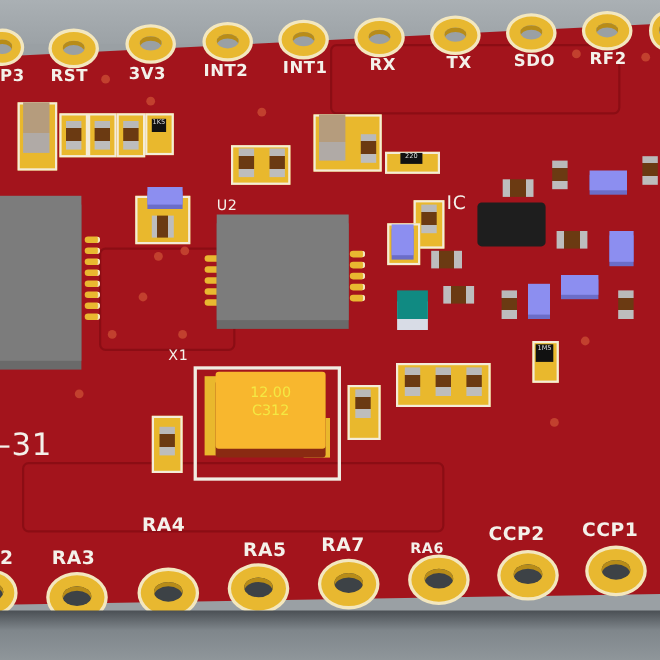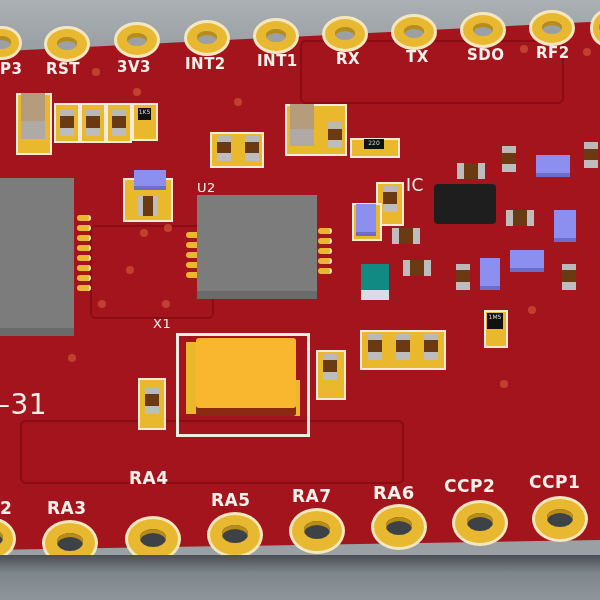--- a/index.html
+++ b/index.html
@@ -157,36 +157,38 @@
 <div class="smd" style="left:360px;top:330px;width:86px;height:40px;"></div>
 <div class="cap" style="left:368px;top:334px;"></div>
 <div class="cap" style="left:396px;top:334px;"></div>
 <div class="cap" style="left:424px;top:334px;"></div>
 
 <div class="silk" style="left:153px;top:316px;font-size:13px;font-weight:normal;">X1</div>
 <div class="silk-box" style="left:176px;top:333px;width:134px;height:104px;"></div>
 <div class="smd" style="left:186px;top:342px;width:22px;height:72px;border:none;"></div>
 <div class="smd" style="left:276px;top:380px;width:24px;height:36px;border:none;"></div>
 <div class="xtal">
+  <div>12.00</div>
+  <div>C312</div>
 </div>
 <div class="smd" style="left:138px;top:378px;width:28px;height:52px;"></div>
 <div class="cap" style="left:145px;top:388px;"></div>
 <div class="smd" style="left:316px;top:350px;width:30px;height:50px;"></div>
 <div class="cap" style="left:323px;top:354px;"></div>
 
 <div class="silk" style="left:0px;top:498px;font-size:17px;">2</div>
 <div class="pad-ring" style="left:-30px;top:518px;width:46px;height:42px;"></div>
 <div class="silk" style="left:47px;top:498px;font-size:17px;">RA3</div>
 <div class="pad-ring" style="left:42px;top:520px;width:56px;height:46px;"></div>
 <div class="silk" style="left:129px;top:468px;font-size:17px;">RA4</div>
 <div class="pad-ring" style="left:125px;top:516px;width:56px;height:46px;"></div>
-<div class="silk" style="left:211px;top:490px;font-size:17px;">RA5</div>
+<div class="silk" style="left:221px;top:490px;font-size:17px;">RA5</div>
 <div class="pad-ring" style="left:207px;top:512px;width:56px;height:46px;"></div>
 <div class="silk" style="left:292px;top:486px;font-size:17px;">RA7</div>
 <div class="pad-ring" style="left:289px;top:508px;width:56px;height:46px;"></div>
-<div class="silk" style="left:373px;top:482px;font-size:18px;">RA6</div>
+<div class="silk" style="left:373px;top:492px;font-size:13px;">RA6</div>
 <div class="pad-ring" style="left:371px;top:504px;width:56px;height:46px;"></div>
 <div class="silk" style="left:444px;top:476px;font-size:17px;">CCP2</div>
 <div class="pad-ring" style="left:452px;top:500px;width:56px;height:46px;"></div>
 <div class="silk" style="left:529px;top:472px;font-size:17px;">CCP1</div>
 <div class="pad-ring" style="left:532px;top:496px;width:56px;height:46px;"></div>
 
 <div class="board-edge"></div>
 
 </body></html>

